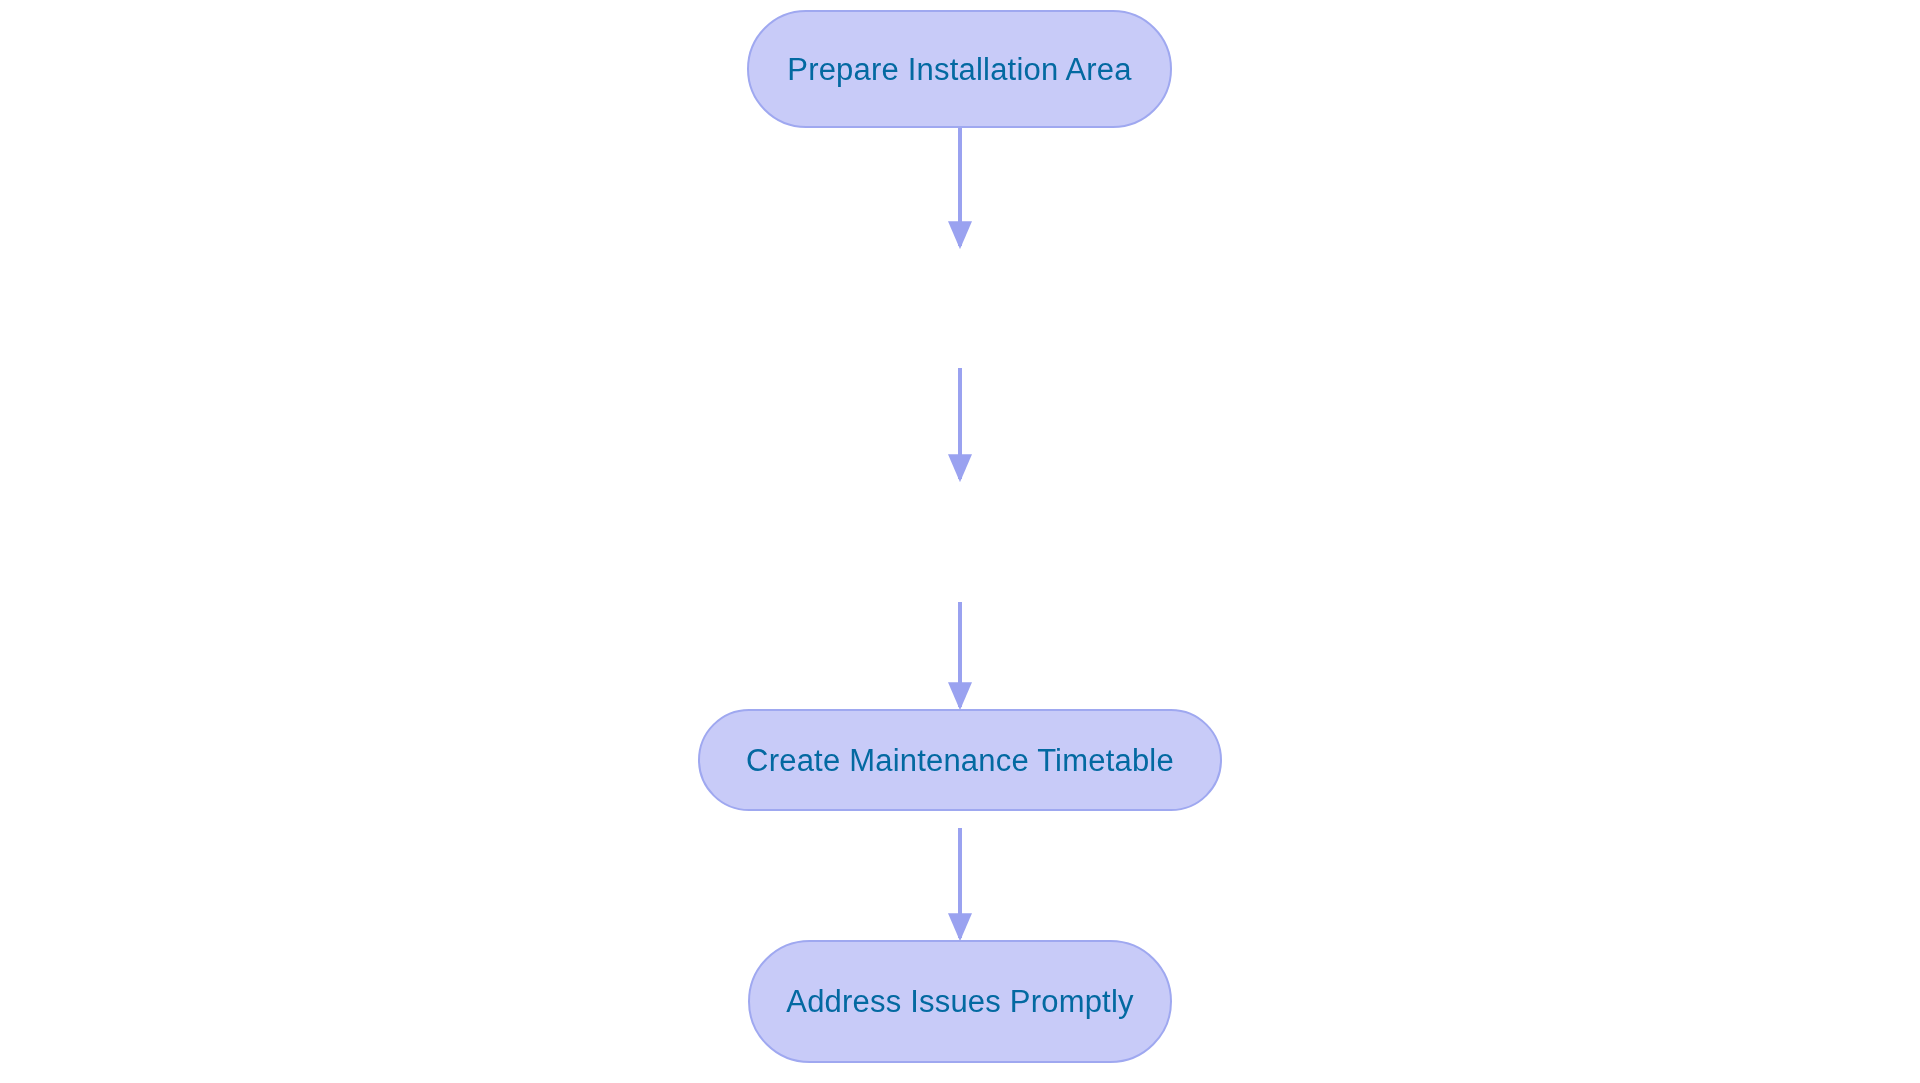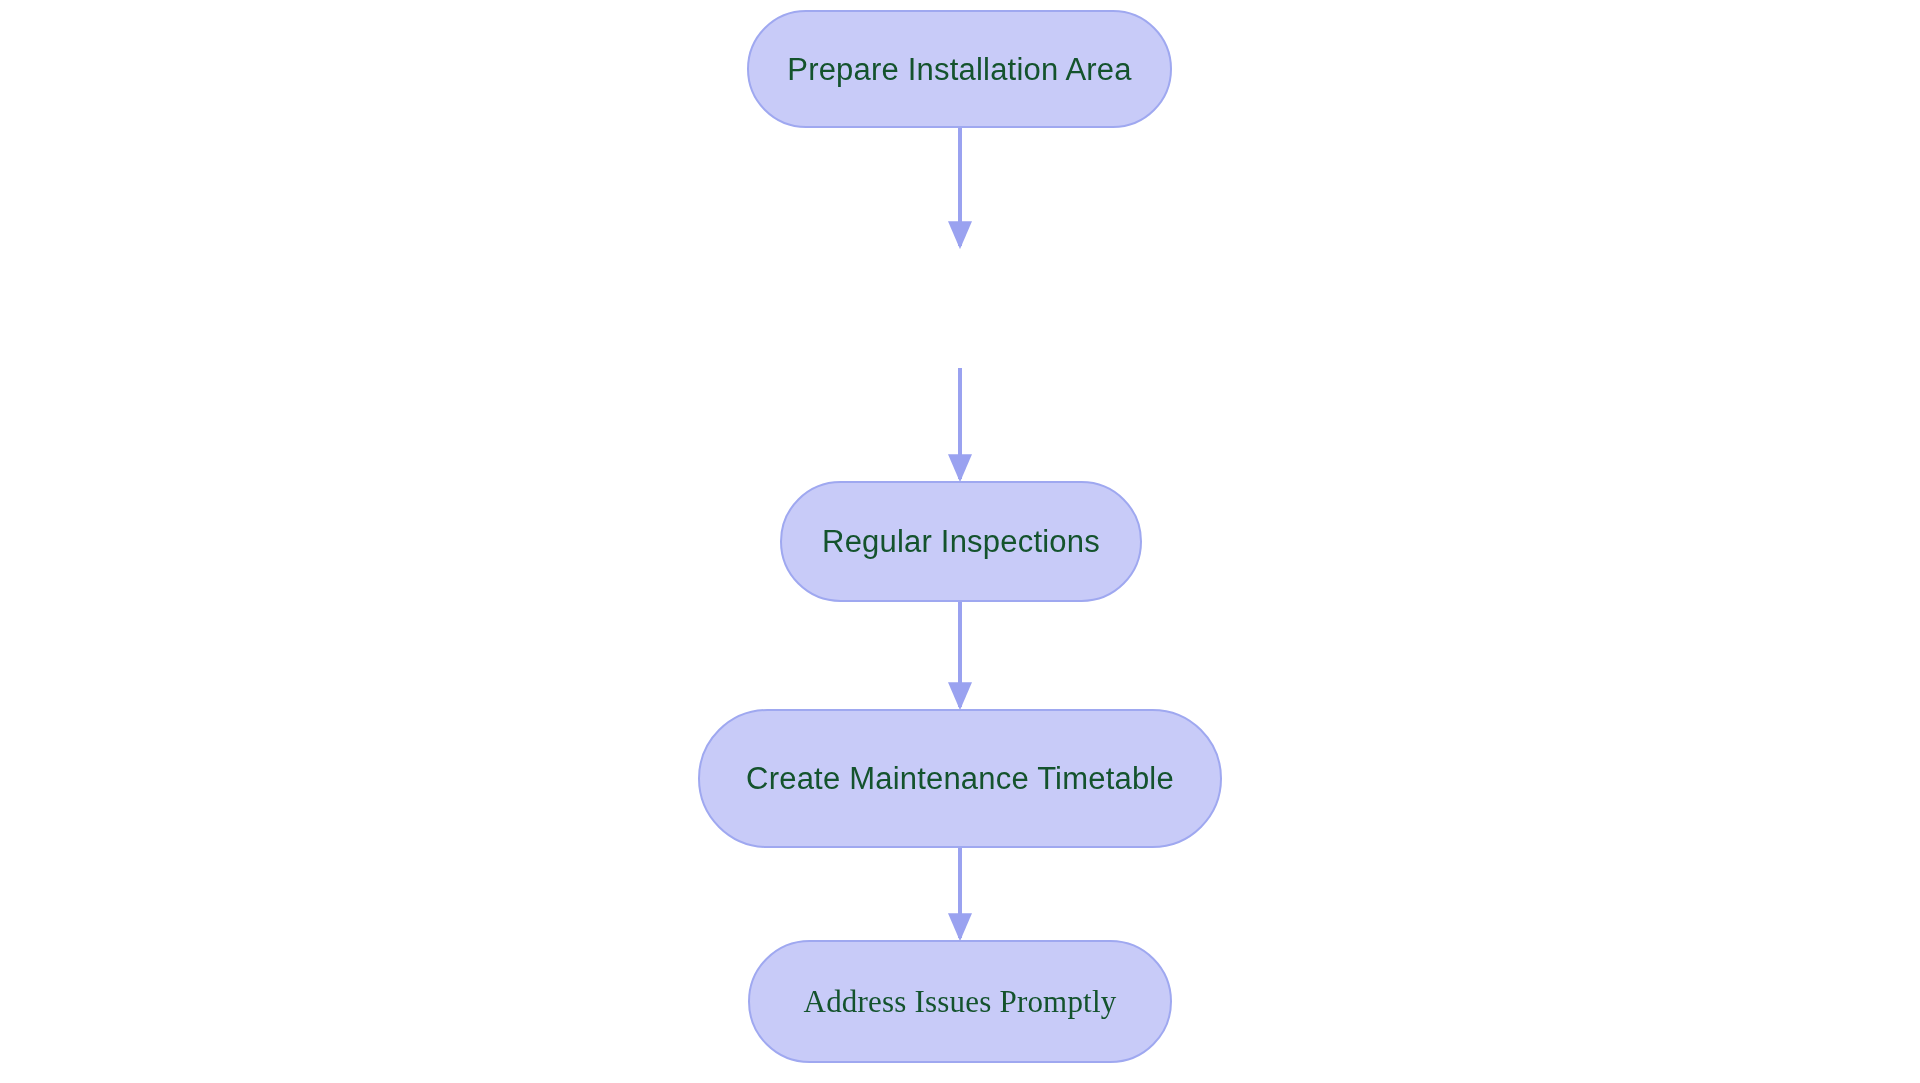--- a/index.html
+++ b/index.html
@@ -38,21 +38,21 @@
     border: 2px solid #9fa8f0;
     border-radius: 999px;
     color: #333adf;
     font-size: 31px;
     font-weight: 400;
     letter-spacing: 0.2px;
     line-height: 1;
     white-space: nowrap;
   }
   .node-label {
-    color: #14532d;
+    color: #0369a1;
     font-size: 31px;
     line-height: 1;
     white-space: nowrap;
   }
 </style>
 </head>
 <body>
 
 <div id="flowchart-canvas" style="background: rgb(255, 255, 255);">
 
@@ -74,25 +74,22 @@
     <g>
       <line x1="960" y1="828" x2="960" y2="938" stroke="#9aa2f0" stroke-width="4" marker-end="url(#arrowhead)"></line>
     </g>
   </svg>
 
   <div class="node" id="node-n1" style="left: 747px; top: 10px; width: 425px; height: 118px; background: rgb(200, 203, 248); border-color: rgb(159, 168, 240); color: rgb(51, 58, 223);">
     <span class="node-label">Prepare Installation Area</span>
   </div>
 
 
-  <div class="node" id="node-n3" style="left: 780px; top: 481px; width: 362px; height: 121px; background: rgb(200, 203, 248); border-color: rgb(159, 168, 240); color: rgb(51, 58, 223);">
-    <span class="node-label">Regular Inspections</span>
-  </div>
 
-  <div class="node" id="node-n4" style="left: 698px; top: 709px; width: 524px; height: 139px; background: rgb(200, 203, 248); border-color: rgb(159, 168, 240); color: rgb(51, 58, 223);">
+  <div class="node" id="node-n4" style="left: 698px; top: 709px; width: 524px; height: 102px; background: rgb(200, 203, 248); border-color: rgb(159, 168, 240); color: rgb(51, 58, 223);">
     <span class="node-label">Create Maintenance Timetable</span>
   </div>
 
-  <div class="node" id="node-n5" style="left: 748px; top: 940px; width: 424px; height: 123px; background: rgb(200, 203, 248); border-color: rgb(159, 168, 240); color: rgb(51, 58, 223); font-family: Liberation Serif, serif;">
+  <div class="node" id="node-n5" style="left: 748px; top: 940px; width: 424px; height: 123px; background: rgb(200, 203, 248); border-color: rgb(159, 168, 240); color: rgb(51, 58, 223);">
     <span class="node-label">Address Issues Promptly</span>
   </div>
 
 </div>
 
 </body></html>

